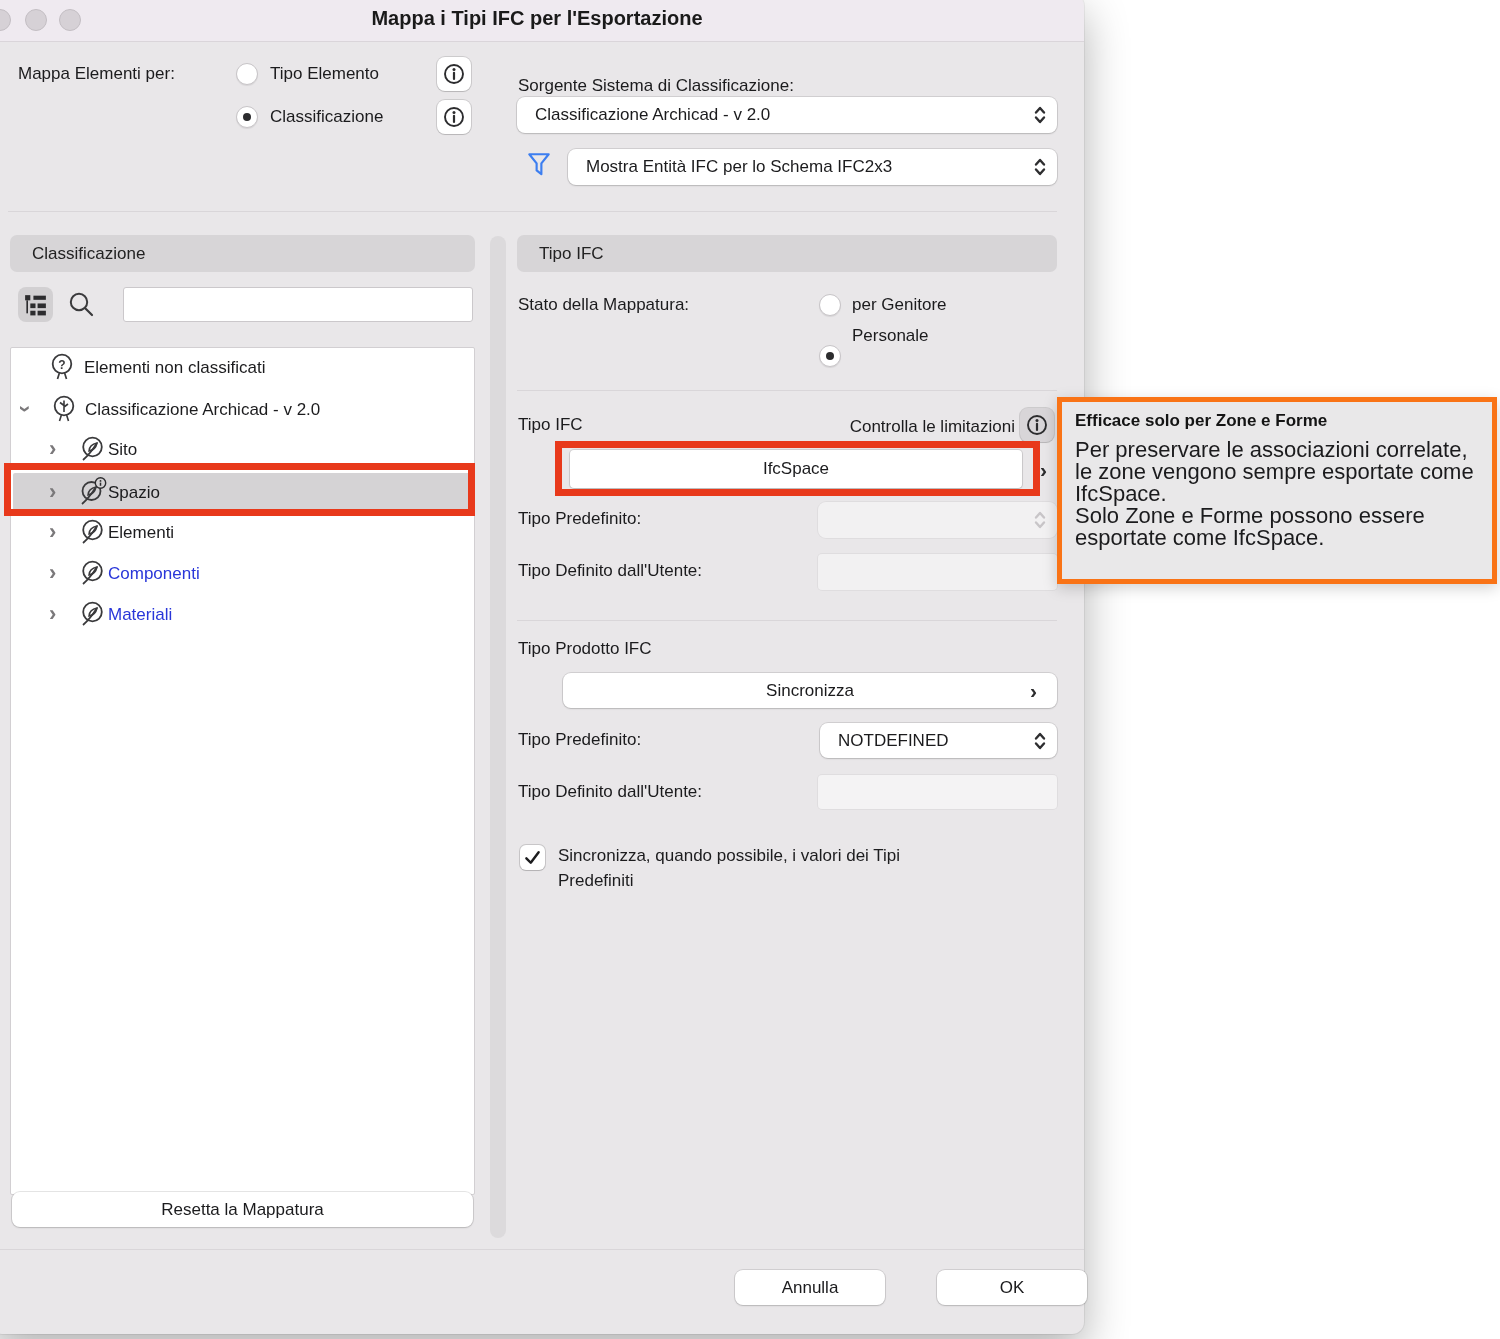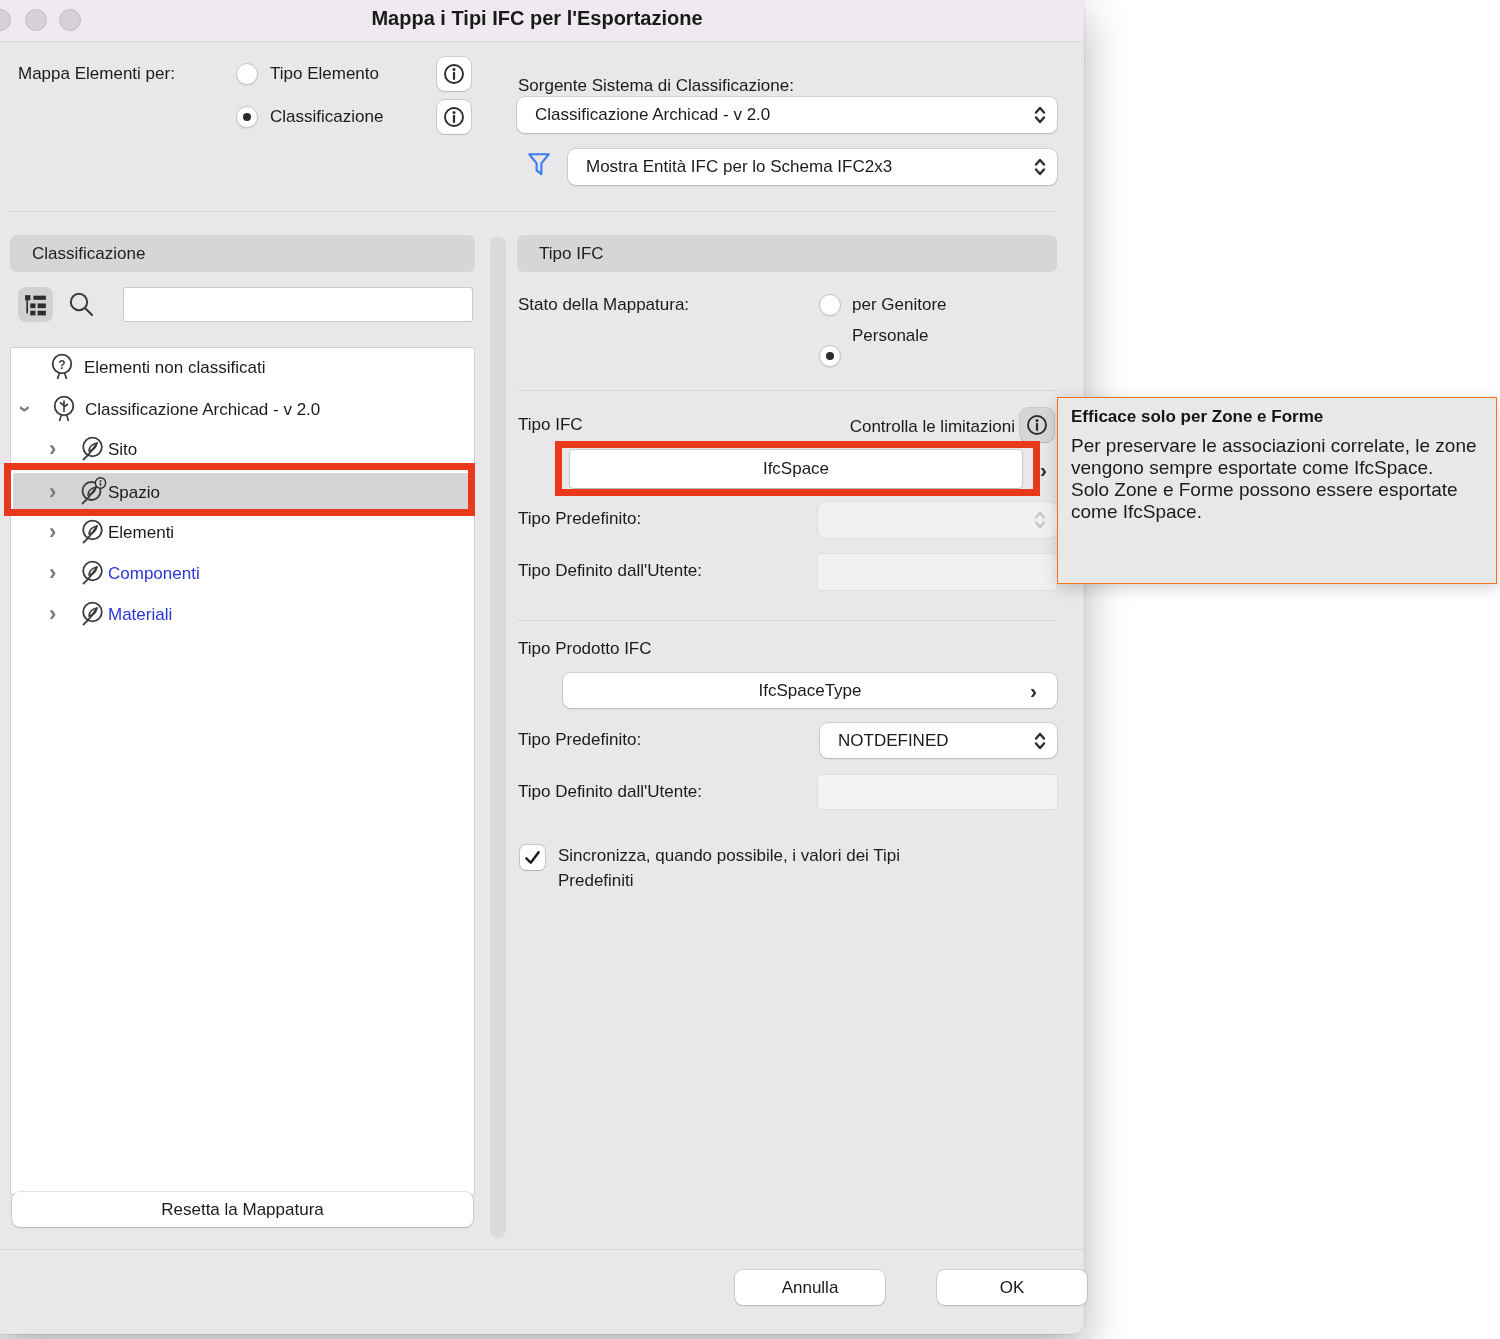--- a/index.html
+++ b/index.html
@@ -76,24 +76,24 @@
   #sync-box { position:absolute; left:530px; top:851px; width:25px; height:25px; background:#ffffff;
     border-radius:6px; box-shadow:0 0 0 1px rgba(0,0,0,.14), 0 1px 1px rgba(0,0,0,.10); }
   #sync-box svg { position:absolute; left:2px; top:2px; }
   #sync-label { position:absolute; left:568px; top:849px; width:420px; font-size:17px; line-height:25px; }
 
   
   .footbtn { line-height:35px; font-size:17px; }
 
   
   #tooltip { position:absolute; left:1057px; top:397px; width:440px; height:187px;
-    border:1px solid #f97316; background:#e9e8e9; box-shadow:0 4px 14px rgba(0,0,0,.18); z-index:30; }
+    border:5px solid #f97316; background:#e9e8e9; box-shadow:0 4px 14px rgba(0,0,0,.18); z-index:30; }
   #tooltip-inner { position:absolute; left:13px; top:9px; right:10px; }
   #tooltip-title { font-size:17px; font-weight:700; margin-bottom:8px; color:#141414; }
-  .tooltip-line { font-size:19px; line-height:22px; color:#1b1b1d; }
+  .tooltip-line { font-size:22px; line-height:22px; color:#1b1b1d; }
 </style>
 </head>
 <body>
 
 <div id="dialog">
 
   <div id="titlebar">
     <div class="light" style="left:-1px"></div>
     <div class="light" style="left:35px"></div>
     <div class="light" style="left:69px"></div>
@@ -278,21 +278,21 @@
           <path d="M3 14.5 L7 19 L11 14.5" fill="none" stroke="#c8c5c8" stroke-width="2.4" stroke-linecap="round" stroke-linejoin="round"></path>
         </svg></span>
   </div>
 
   <div class="lbl" style="left:528px; top:566px;">Tipo Definito dall'Utente:</div>
   <div class="field-dis" style="left:828px; top:560px; width:239px; height:36px; border-radius:4px;"></div>
 
   <div class="divider" style="left:527px; top:626px; width:540px;"></div>
 
   <div class="lbl" style="left:528px; top:644px;">Tipo Prodotto IFC</div>
-  <div class="btnw" style="left:573px; top:679px; width:494px; height:35px; line-height:35px;">IfcSpaceType</div>
+  <div class="btnw" style="left:573px; top:679px; width:494px; height:35px; line-height:35px;">Sincronizza</div>
   <span class="btn-chevron" style="left:1040px; top:687px;">›</span>
 
   <div class="lbl" style="left:528px; top:735px;">Tipo Predefinito:</div>
   <div class="pop" style="left:830px; top:729px; width:237px; height:35px;">
     <span class="txt" style="line-height:35px;">NOTDEFINED</span>
     <span class="stepper"><svg width="14" height="24" viewBox="0 0 14 24">
           <path d="M3 9.5 L7 5 L11 9.5" fill="none" stroke="#2e2e30" stroke-width="2.4" stroke-linecap="round" stroke-linejoin="round"></path>
           <path d="M3 14.5 L7 19 L11 14.5" fill="none" stroke="#2e2e30" stroke-width="2.4" stroke-linecap="round" stroke-linejoin="round"></path>
         </svg></span>
   </div>

